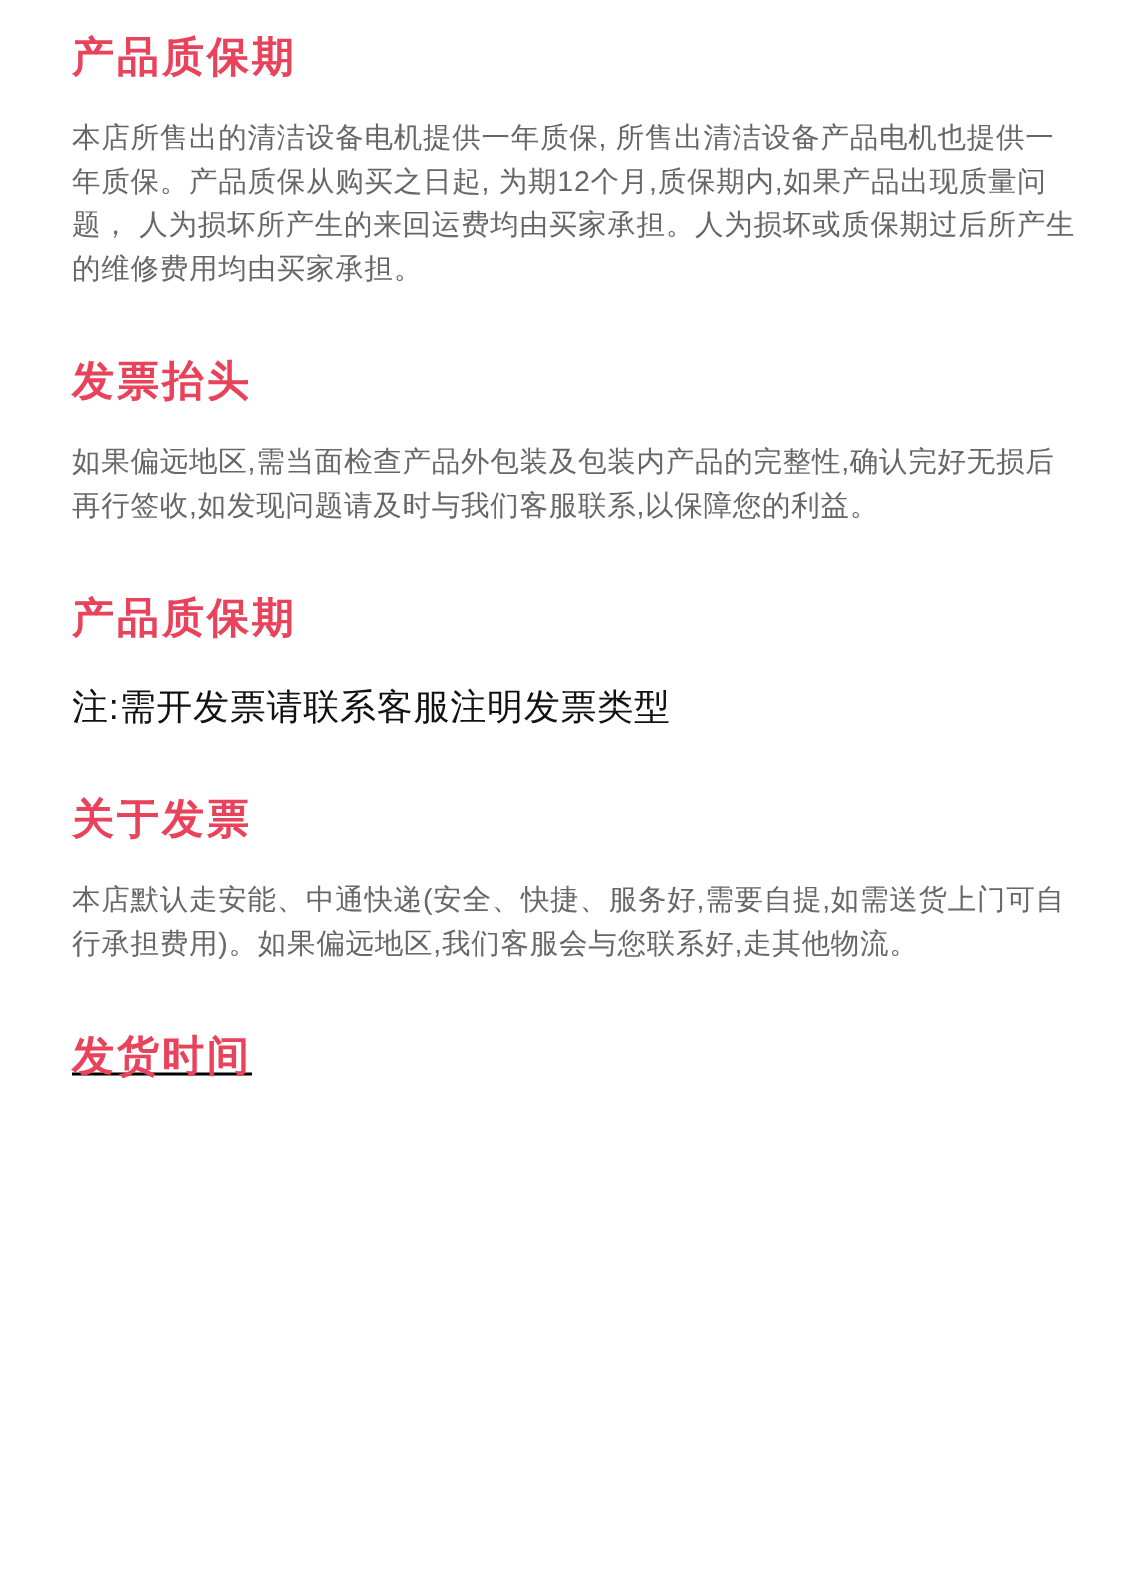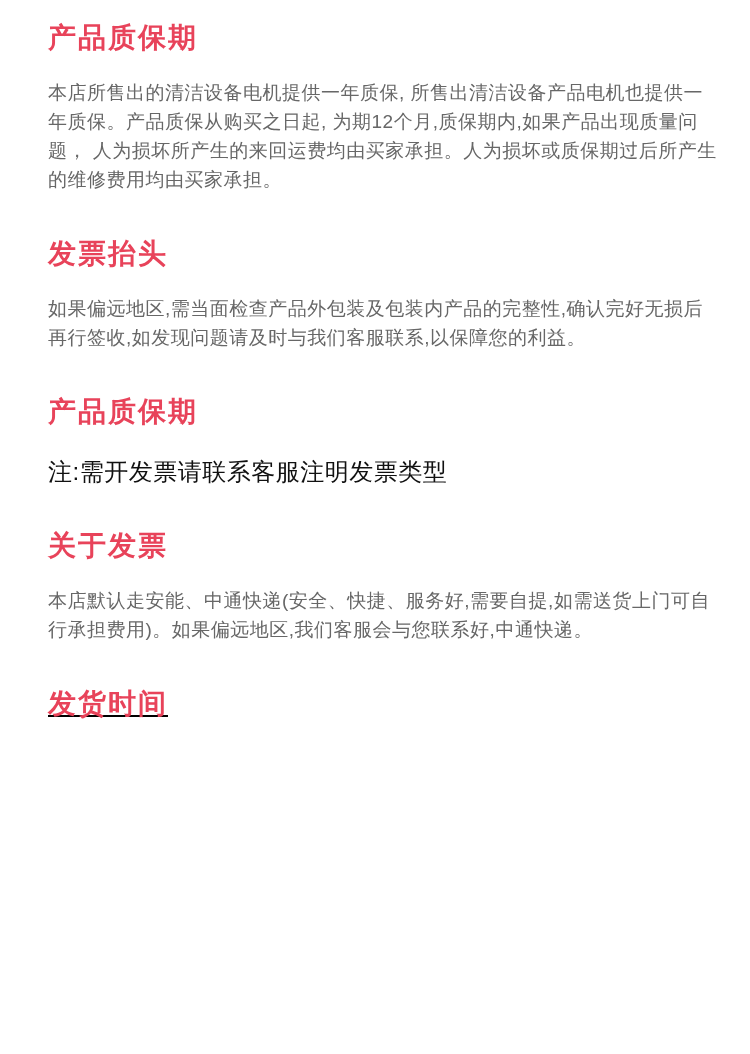--- a/index.html
+++ b/index.html
@@ -70,21 +70,21 @@
   </section>
 
   <section class="policy-section">
     <h2 class="section-heading">产品质保期</h2>
     <p class="section-note">注:需开发票请联系客服注明发票类型</p>
   </section>
 
   <section class="policy-section">
     <h2 class="section-heading">关于发票</h2>
     <div class="section-body">
-      <p>本店默认走安能、中通快递(安全、快捷、服务好,需要自提,如需送货上门可自行承担费用)。如果偏远地区,我们客服会与您联系好,中通快递。</p>
+      <p>本店默认走安能、中通快递(安全、快捷、服务好,需要自提,如需送货上门可自行承担费用)。如果偏远地区,我们客服会与您联系好,走其他物流。</p>
     </div>
   </section>
 
   <section class="policy-section">
     <h2 class="section-heading">发货时间</h2>
 
   </section>
 
 </div>
 

